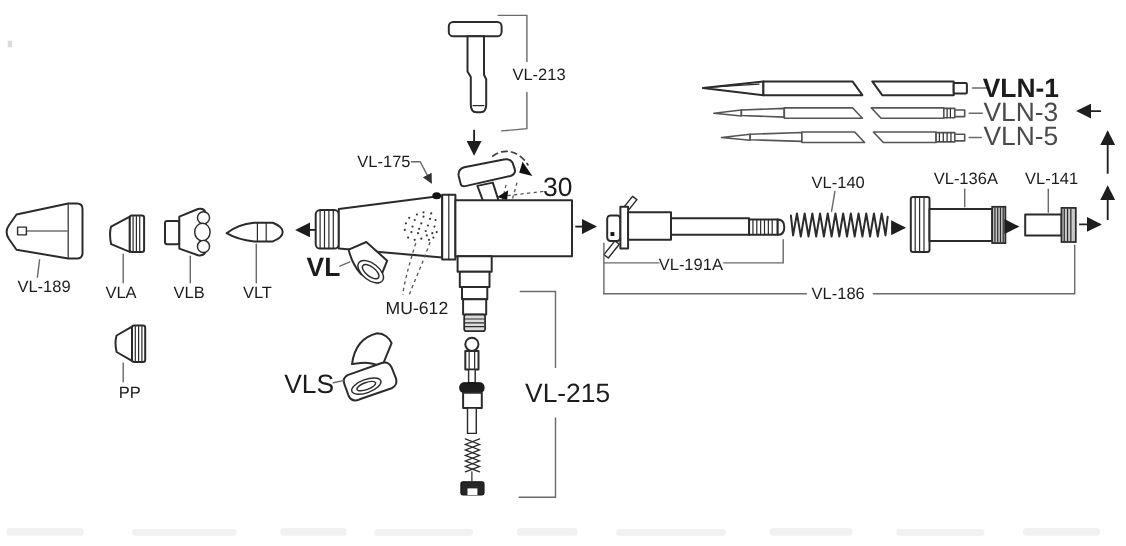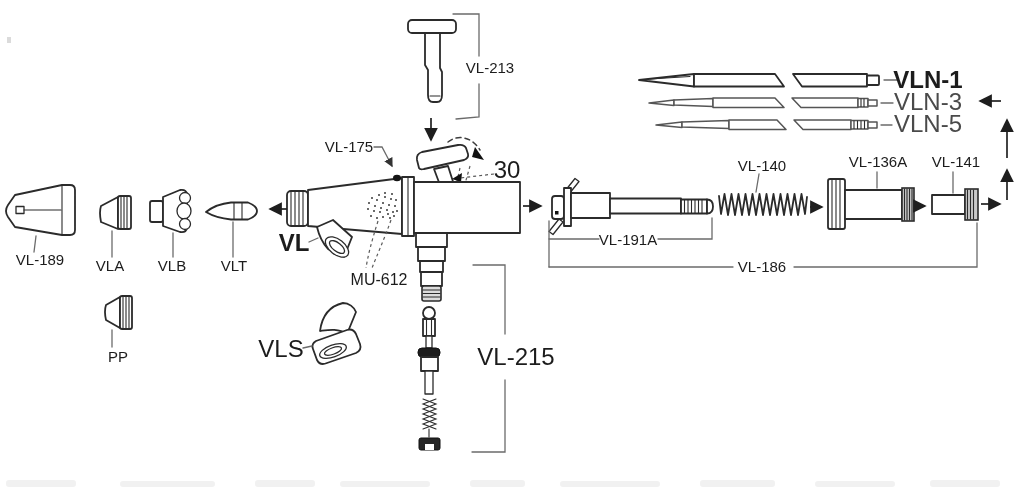--- a/index.html
+++ b/index.html
@@ -1,17 +1,17 @@
 <!DOCTYPE html>
 <html><head>
 <meta charset="utf-8">
 <style>
   html,body{margin:0;padding:0;background:#ffffff;}
   .stage{position:relative;width:1024px;height:496px;background:#ffffff;overflow:hidden;
-         font-family:"Liberation Sans", sans-serif;}
+         font-family:"Liberation Sans", sans-serif;border-radius:16px;}
   svg{display:block;}
   
   .ln   {stroke:#2b2b2b;fill:none;stroke-width:1.8;stroke-linecap:round;stroke-linejoin:round;}
   .th   {stroke:#2b2b2b;fill:none;stroke-width:1.1;stroke-linecap:round;}
   .fw   {stroke:#2b2b2b;fill:#ffffff;stroke-width:1.8;stroke-linejoin:round;}
   .fwt  {stroke:#2b2b2b;fill:#ffffff;stroke-width:1.3;stroke-linejoin:round;}
   .fg   {stroke:#555555;fill:#ffffff;stroke-width:1.5;stroke-linejoin:round;}
   .soft {stroke:#6b6b6b;fill:none;stroke-width:1.3;stroke-linecap:round;}
   .dash {stroke:#3d3d3d;fill:none;stroke-width:1.5;stroke-dasharray:5 4;stroke-linecap:round;}
   .dashthin {stroke:#5a5a5a;fill:none;stroke-width:1.2;stroke-dasharray:3 3;}

